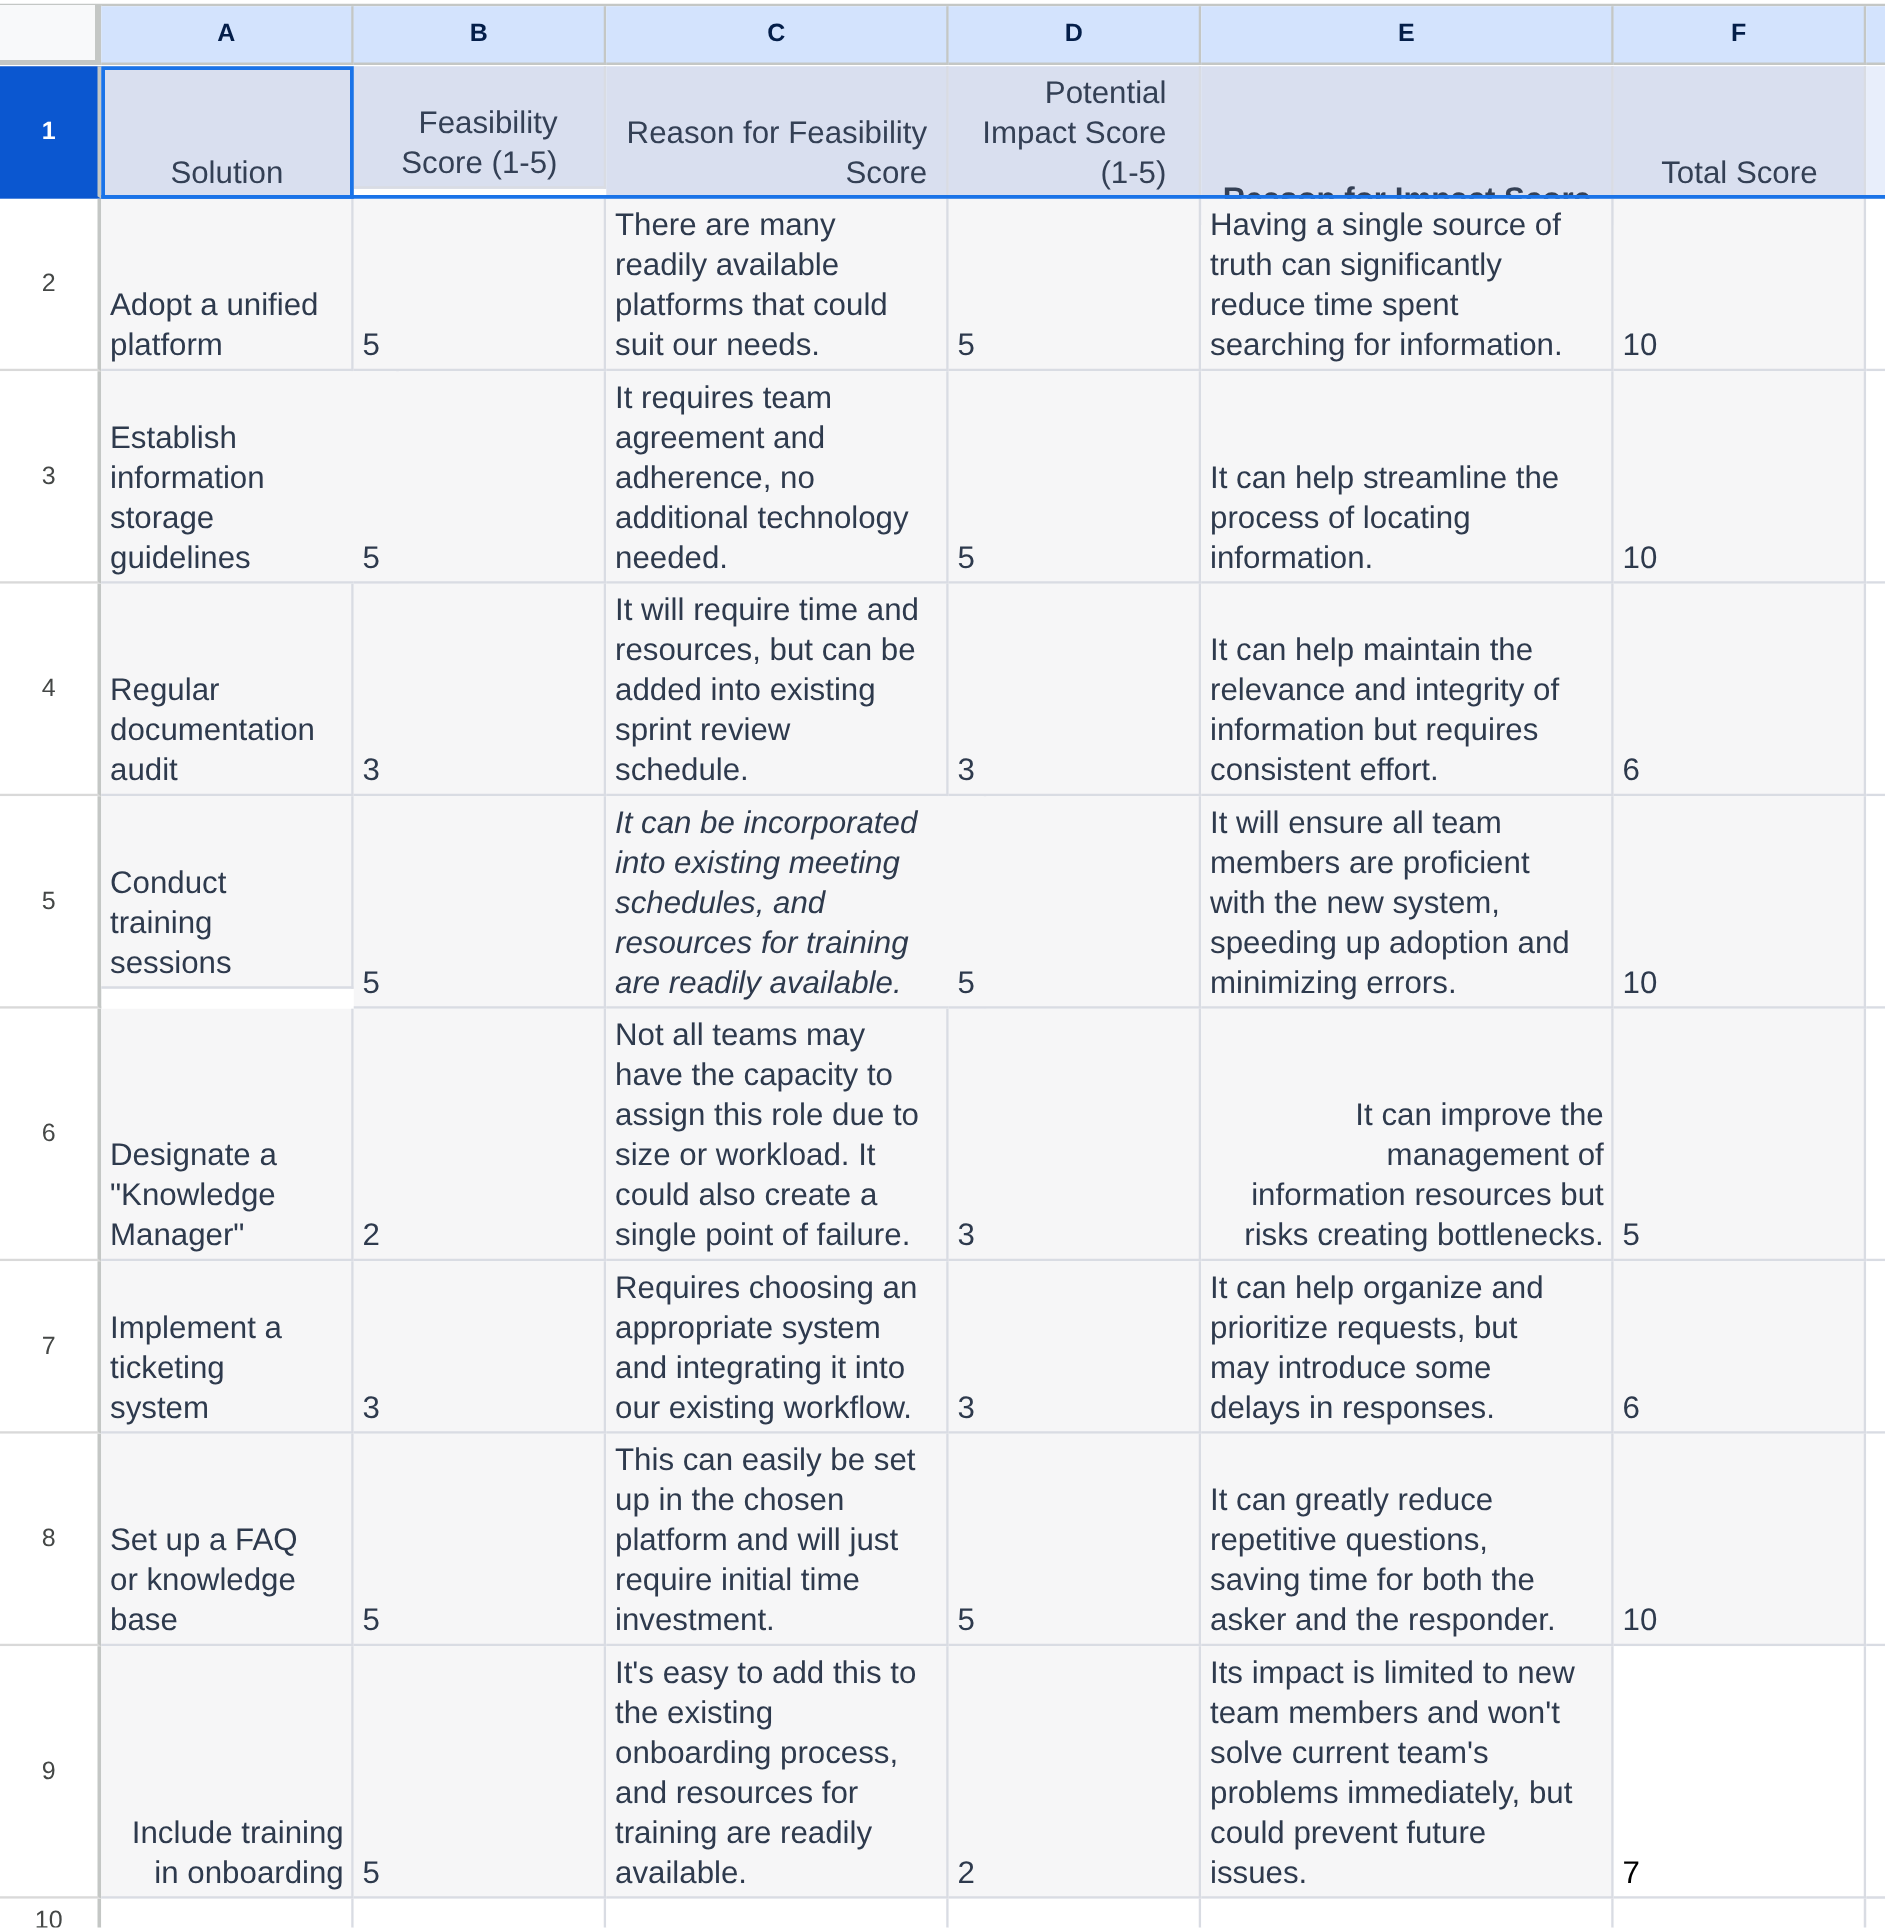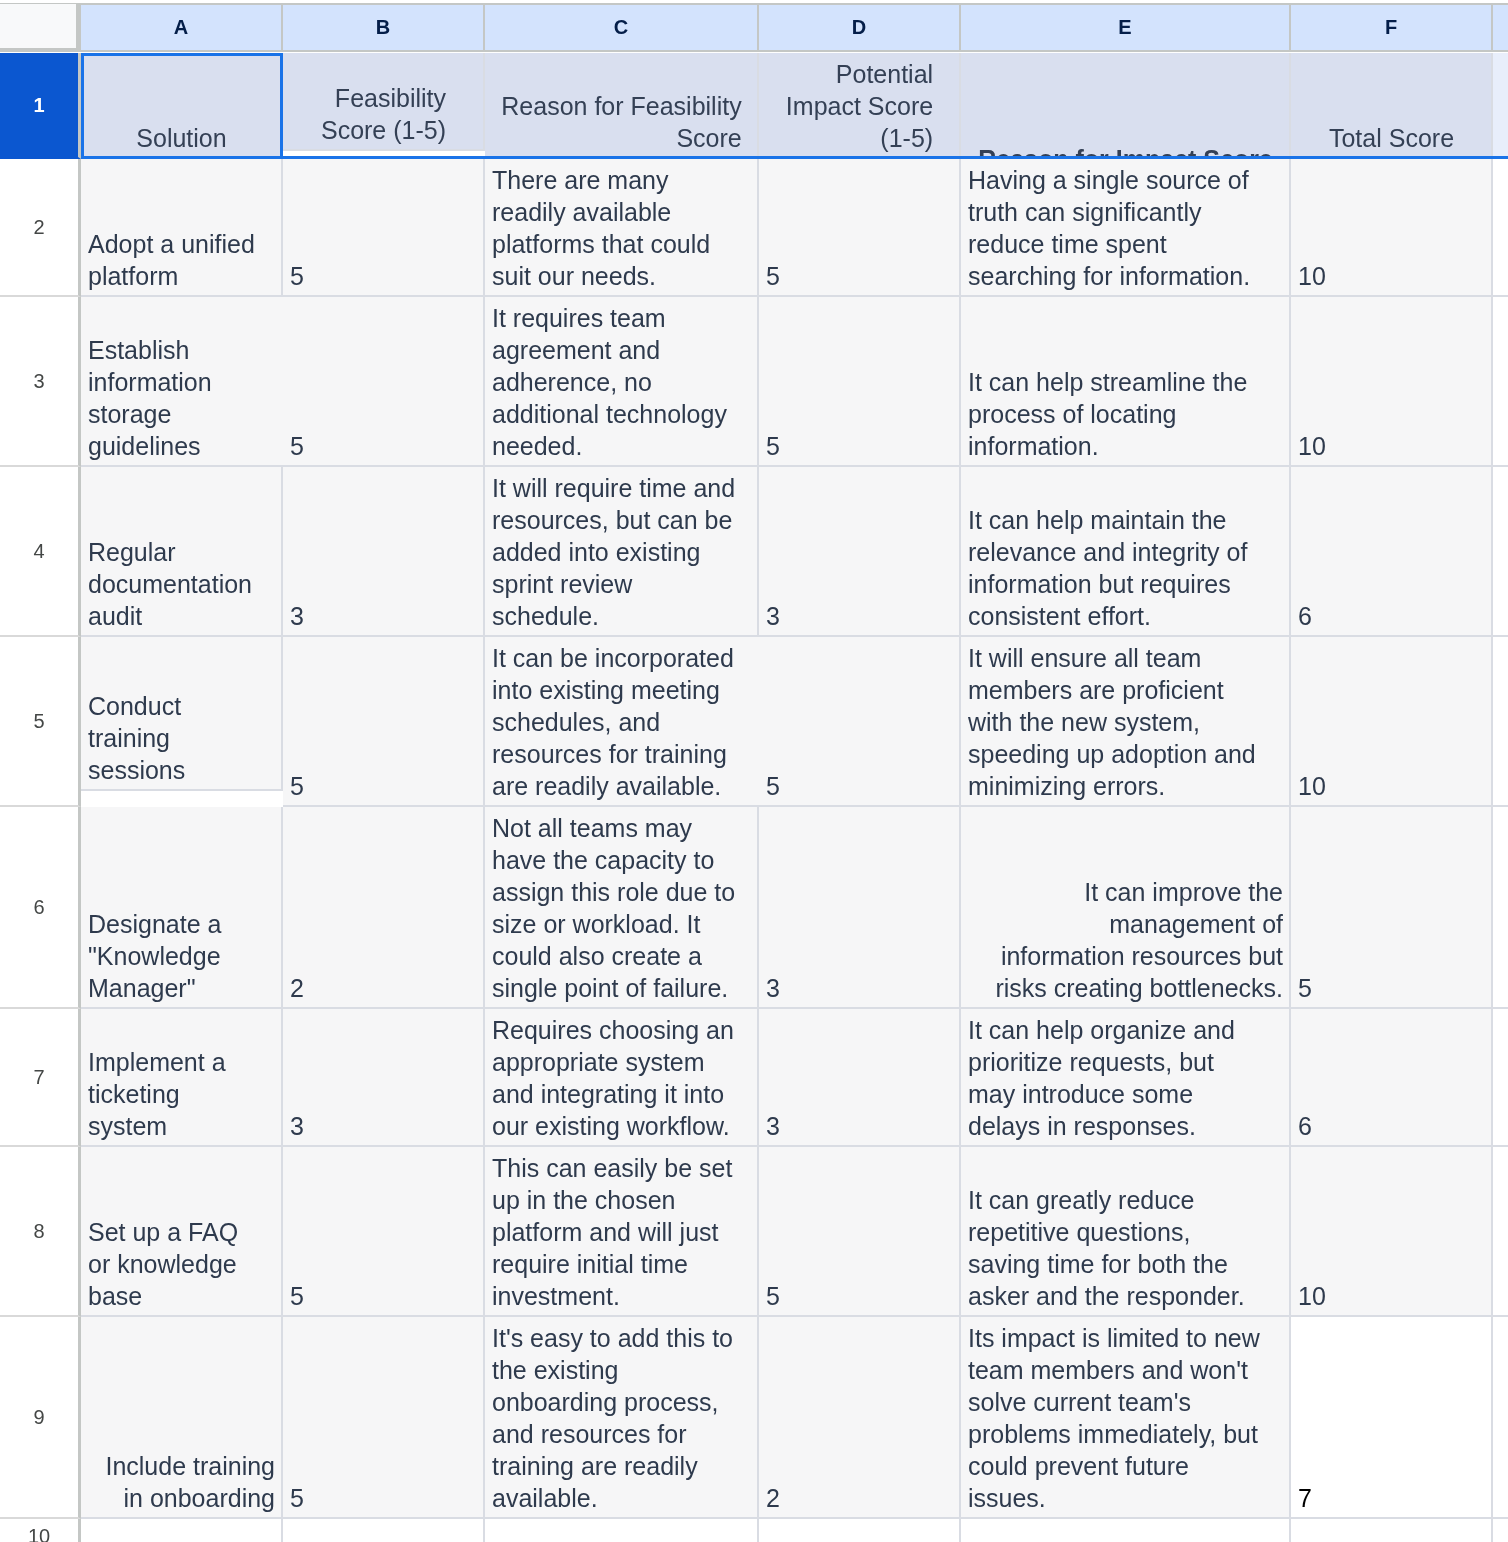--- a/index.html
+++ b/index.html
@@ -119,21 +119,21 @@
   <div class="cell" style="left:1291px;top:467px;width:202px;height:170px;"><span>6</span></div>
   <div class="cell g" style="left:1493px;top:467px;width:20px;height:170px;"></div>
 
   <div class="rowhdr" style="top:637px;height:170px;">
       <span>5</span>
     </div>
   <div class="cell" style="left:81px;top:637px;width:202px;height:154px;"><span>Conduct
 training
 sessions</span></div>
   <div class="cell" style="left:283px;top:637px;width:202px;height:170px;"><span>5</span></div>
-  <div class="cell" style="left:485px;top:637px;width:304px;height:170px;"><span>It can be incorporated
+  <div class="cell" style="left:485px;top:637px;width:304px;height:170px;font-style:italic;"><span>It can be incorporated
 into existing meeting
 schedules, and
 resources for training
 are readily available.</span></div>
   <div class="cell" style="left:759px;top:637px;width:202px;height:170px;"><span>5</span></div>
   <div class="cell" style="left:961px;top:637px;width:330px;height:170px;"><span>It will ensure all team
 members are proficient
 with the new system,
 speeding up adoption and
 minimizing errors.</span></div>

